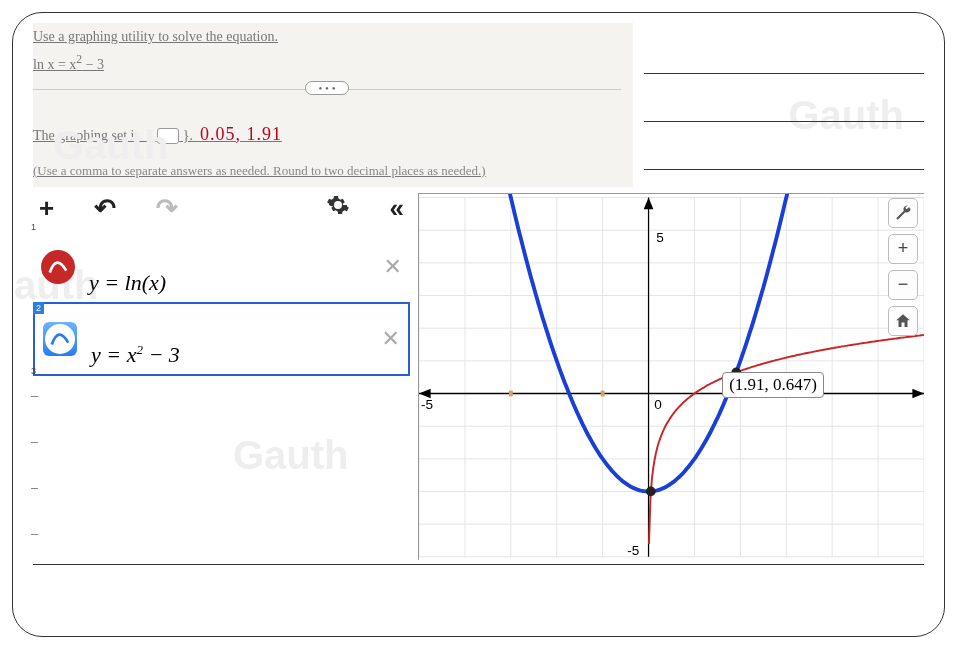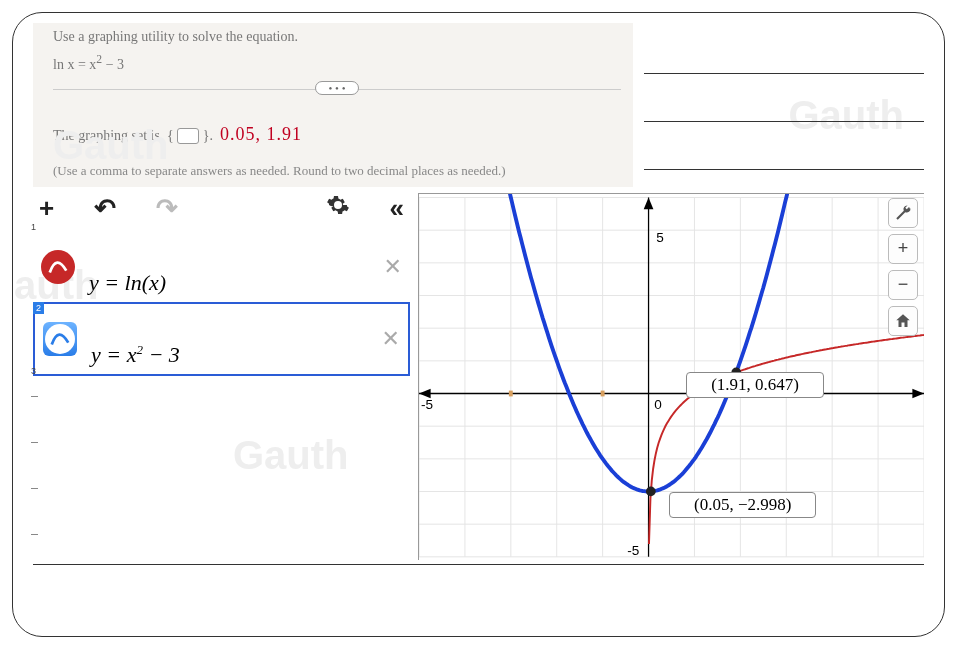--- a/index.html
+++ b/index.html
@@ -15,24 +15,25 @@
     border: 1px solid #333;
     border-radius: 30px;
     padding: 10px 20px;
     height: 625px;
     position: relative;
     overflow: hidden;
   }
   .problem-box {
     background: #f5f3f0;
     width: 600px;
-    padding: 6px 12px 8px 20px;
+    padding: 6px 12px 8px 0;
     font-size: 14px;
     color: #777;
     font-family: 'Times New Roman', serif;
+    text-decoration: underline;
   }
   .problem-box .instr { margin-bottom: 8px; }
   .problem-box .eq { margin-bottom: 10px; font-size: 14px; }
   .sep-row {
     text-align: center;
     margin: 16px 0 18px 0;
     border-top: 1px solid #ccc;
     position: relative;
   }
   .dots-badge {
@@ -158,21 +159,21 @@
     justify-content: center;
     font-size: 18px;
     color: #444;
   }
   svg.plot { width: 100%; height: 100%; }
   .pt-label {
     position: absolute;
     background: #fff;
     border: 1px solid #888;
     border-radius: 4px;
-    padding: 2px 24px;
+    padding: 2px 6px;
     font-family: 'Times New Roman', serif;
     font-size: 17px;
   }
   .wm {
     position: absolute;
     color: #eee;
     font-size: 40px;
     font-weight: bold;
     pointer-events: none;
     transform: rotate(0deg);
@@ -305,21 +306,20 @@
           <text x="214.36363636363635" y="368" font-size="14">-5</text>
           <line x1="94.54545454545455" y1="198.8181818181818" x2="94.54545454545455" y2="204.8181818181818" stroke="#d8a060" stroke-width="4"></line>
           <line x1="189.0909090909091" y1="198.8181818181818" x2="189.0909090909091" y2="204.8181818181818" stroke="#d8a060" stroke-width="4"></line>
           <path d="M236.8 356.7 L238.3 310.1 L239.7 291.3 L241.1 279.3 L242.5 270.5 L243.9 263.5 L245.3 257.7 L246.7 252.8 L248.2 248.5 L249.6 244.7 L251.0 241.3 L252.4 238.2 L253.8 235.3 L255.2 232.7 L256.7 230.3 L258.1 228.0 L259.5 225.9 L260.9 223.9 L262.3 222.0 L263.7 220.2 L265.2 218.5 L266.6 216.9 L268.0 215.3 L269.4 213.9 L270.8 212.5 L272.2 211.1 L273.6 209.8 L275.1 208.5 L276.5 207.3 L277.9 206.2 L279.3 205.0 L280.7 204.0 L282.1 202.9 L283.6 201.9 L285.0 200.9 L286.4 199.9 L287.8 199.0 L289.2 198.1 L290.6 197.2 L292.1 196.3 L293.5 195.5 L294.9 194.6 L296.3 193.8 L297.7 193.0 L299.1 192.3 L300.5 191.5 L302.0 190.8 L303.4 190.1 L304.8 189.4 L306.2 188.7 L307.6 188.0 L309.0 187.4 L310.5 186.7 L311.9 186.1 L313.3 185.4 L314.7 184.8 L316.1 184.2 L317.5 183.6 L319.0 183.1 L320.4 182.5 L321.8 181.9 L323.2 181.4 L324.6 180.8 L326.0 180.3 L327.4 179.8 L328.9 179.2 L330.3 178.7 L331.7 178.2 L333.1 177.7 L334.5 177.2 L335.9 176.8 L337.4 176.3 L338.8 175.8 L340.2 175.4 L341.6 174.9 L343.0 174.4 L344.4 174.0 L345.9 173.6 L347.3 173.1 L348.7 172.7 L350.1 172.3 L351.5 171.9 L352.9 171.5 L354.3 171.1 L355.8 170.7 L357.2 170.3 L358.6 169.9 L360.0 169.5 L361.4 169.1 L362.8 168.7 L364.3 168.3 L365.7 168.0 L367.1 167.6 L368.5 167.2 L369.9 166.9 L371.3 166.5 L372.8 166.2 L374.2 165.8 L375.6 165.5 L377.0 165.1 L378.4 164.8 L379.8 164.5 L381.2 164.1 L382.7 163.8 L384.1 163.5 L385.5 163.2 L386.9 162.9 L388.3 162.5 L389.7 162.2 L391.2 161.9 L392.6 161.6 L394.0 161.3 L395.4 161.0 L396.8 160.7 L398.2 160.4 L399.7 160.1 L401.1 159.8 L402.5 159.5 L403.9 159.3 L405.3 159.0 L406.7 158.7 L408.2 158.4 L409.6 158.1 L411.0 157.9 L412.4 157.6 L413.8 157.3 L415.2 157.1 L416.6 156.8 L418.1 156.5 L419.5 156.3 L420.9 156.0 L422.3 155.8 L423.7 155.5 L425.1 155.2 L426.6 155.0 L428.0 154.7 L429.4 154.5 L430.8 154.3 L432.2 154.0 L433.6 153.8 L435.1 153.5 L436.5 153.3 L437.9 153.0 L439.3 152.8 L440.7 152.6 L442.1 152.3 L443.5 152.1 L445.0 151.9 L446.4 151.7 L447.8 151.4 L449.2 151.2 L450.6 151.0 L452.0 150.8 L453.5 150.5 L454.9 150.3 L456.3 150.1 L457.7 149.9 L459.1 149.7 L460.5 149.5 L462.0 149.3 L463.4 149.0 L464.8 148.8 L466.2 148.6 L467.6 148.4 L469.0 148.2 L470.4 148.0 L471.9 147.8 L473.3 147.6 L474.7 147.4 L476.1 147.2 L477.5 147.0 L478.9 146.8 L480.4 146.6 L481.8 146.4 L483.2 146.2 L484.6 146.0 L486.0 145.8 L487.4 145.7 L488.9 145.5 L490.3 145.3 L491.7 145.1 L493.1 144.9 L494.5 144.7 L495.9 144.5 L497.3 144.3 L498.8 144.2 L500.2 144.0 L501.6 143.8 L503.0 143.6 L504.4 143.4 L505.8 143.3 L507.3 143.1 L508.7 142.9 L510.1 142.7 L511.5 142.6 L512.9 142.4 L514.3 142.2 L515.8 142.1 L517.2 141.9 L518.6 141.7 L520.0 141.5 " stroke="#c62828" stroke-width="2" fill="none"></path>
           <path d="M88.1 -28.1 L89.6 -21.4 L91.1 -14.7 L92.7 -8.1 L94.2 -1.6 L95.7 4.8 L97.2 11.2 L98.7 17.5 L100.2 23.7 L101.7 29.9 L103.2 36.0 L104.8 42.0 L106.3 48.0 L107.8 53.9 L109.3 59.7 L110.8 65.4 L112.3 71.1 L113.8 76.7 L115.3 82.3 L116.9 87.8 L118.4 93.2 L119.9 98.5 L121.4 103.8 L122.9 109.0 L124.4 114.1 L125.9 119.2 L127.4 124.2 L129.0 129.1 L130.5 134.0 L132.0 138.7 L133.5 143.5 L135.0 148.1 L136.5 152.7 L138.0 157.2 L139.5 161.6 L141.1 166.0 L142.6 170.3 L144.1 174.6 L145.6 178.7 L147.1 182.8 L148.6 186.9 L150.1 190.8 L151.7 194.7 L153.2 198.5 L154.7 202.3 L156.2 206.0 L157.7 209.6 L159.2 213.1 L160.7 216.6 L162.2 220.0 L163.8 223.4 L165.3 226.6 L166.8 229.8 L168.3 233.0 L169.8 236.0 L171.3 239.0 L172.8 242.0 L174.3 244.8 L175.9 247.6 L177.4 250.3 L178.9 253.0 L180.4 255.6 L181.9 258.1 L183.4 260.5 L184.9 262.9 L186.4 265.2 L188.0 267.5 L189.5 269.6 L191.0 271.7 L192.5 273.8 L194.0 275.7 L195.5 277.6 L197.0 279.4 L198.5 281.2 L200.1 282.9 L201.6 284.5 L203.1 286.1 L204.6 287.5 L206.1 288.9 L207.6 290.3 L209.1 291.6 L210.6 292.8 L212.2 293.9 L213.7 295.0 L215.2 296.0 L216.7 296.9 L218.2 297.8 L219.7 298.6 L221.2 299.3 L222.7 299.9 L224.3 300.5 L225.8 301.0 L227.3 301.5 L228.8 301.9 L230.3 302.2 L231.8 302.4 L233.3 302.6 L234.9 302.7 L236.4 302.7 L237.9 302.7 L239.4 302.6 L240.9 302.4 L242.4 302.2 L243.9 301.9 L245.4 301.5 L247.0 301.0 L248.5 300.5 L250.0 299.9 L251.5 299.3 L253.0 298.6 L254.5 297.8 L256.0 296.9 L257.5 296.0 L259.1 295.0 L260.6 293.9 L262.1 292.8 L263.6 291.6 L265.1 290.3 L266.6 288.9 L268.1 287.5 L269.6 286.1 L271.2 284.5 L272.7 282.9 L274.2 281.2 L275.7 279.4 L277.2 277.6 L278.7 275.7 L280.2 273.8 L281.7 271.7 L283.3 269.6 L284.8 267.5 L286.3 265.2 L287.8 262.9 L289.3 260.5 L290.8 258.1 L292.3 255.6 L293.8 253.0 L295.4 250.3 L296.9 247.6 L298.4 244.8 L299.9 242.0 L301.4 239.0 L302.9 236.0 L304.4 233.0 L305.9 229.8 L307.5 226.6 L309.0 223.4 L310.5 220.0 L312.0 216.6 L313.5 213.1 L315.0 209.6 L316.5 206.0 L318.1 202.3 L319.6 198.5 L321.1 194.7 L322.6 190.8 L324.1 186.9 L325.6 182.8 L327.1 178.7 L328.6 174.6 L330.2 170.3 L331.7 166.0 L333.2 161.6 L334.7 157.2 L336.2 152.7 L337.7 148.1 L339.2 143.5 L340.7 138.7 L342.3 134.0 L343.8 129.1 L345.3 124.2 L346.8 119.2 L348.3 114.1 L349.8 109.0 L351.3 103.8 L352.8 98.5 L354.4 93.2 L355.9 87.8 L357.4 82.3 L358.9 76.7 L360.4 71.1 L361.9 65.4 L363.4 59.7 L364.9 53.9 L366.5 48.0 L368.0 42.0 L369.5 36.0 L371.0 29.9 L372.5 23.7 L374.0 17.5 L375.5 11.2 L377.0 4.8 L378.6 -1.6 L380.1 -8.1 L381.6 -14.7 L383.1 -21.4 L384.6 -28.1 " stroke="#1a3fd6" stroke-width="4" fill="none"></path>
           <circle cx="326.6545454545454" cy="180.05545454545455" r="5" fill="#222"></circle>
           <circle cx="238.72727272727272" cy="302.66" r="5" fill="#222"></circle>
         </svg>
 
       <div class="pt-label" style="top:178px; right:100px;">(1.91, 0.647)</div>
-      <div class="pt-label" style="top:298px; left:250px;">(0.05, −2.998)</div>
 
       <div class="side-controls">
         <div class="sc-btn">
           <svg viewBox="0 0 24 24" width="18" height="18" fill="#555">
               <path d="M22 6a5 5 0 01-7 5L5 21l-2-2L13 9a5 5 0 015-7l-3 3 2 2 3-3c.6.6 1 1.3 1 2z"></path>
             </svg>
         </div>
         <div class="sc-btn">+</div>
         <div class="sc-btn">−</div>
         <div class="sc-btn">

